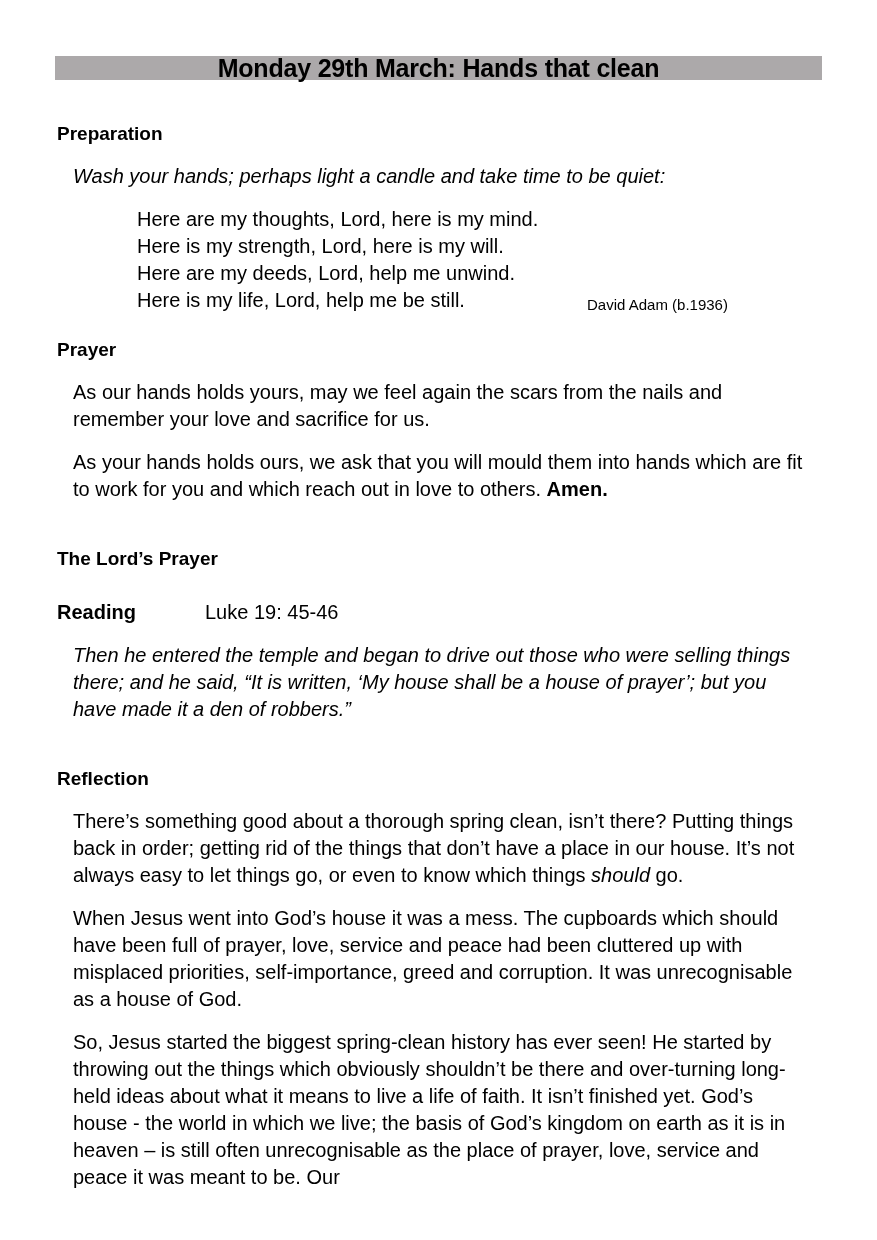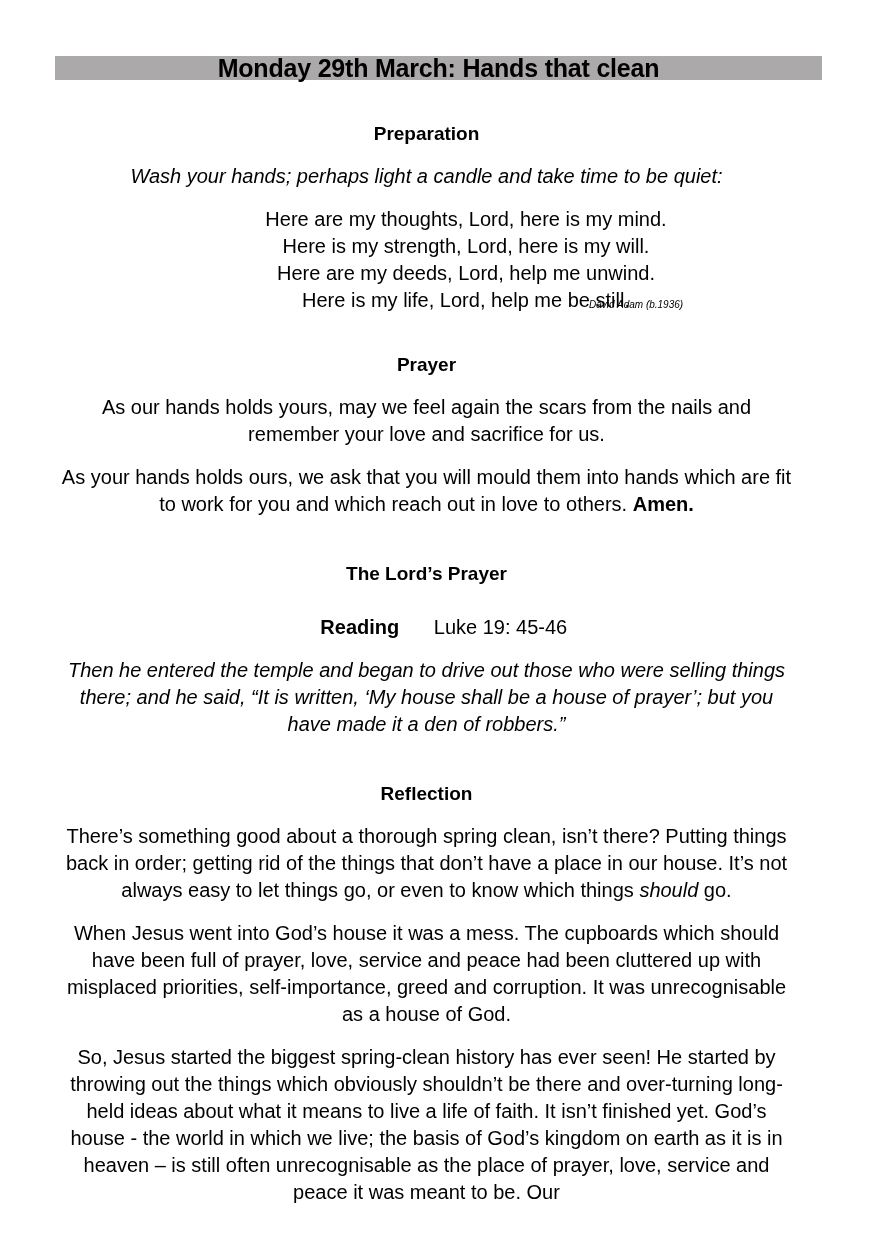--- a/index.html
+++ b/index.html
@@ -37,24 +37,23 @@
     font-size: 25px;
     font-weight: bold;
     letter-spacing: -0.2px;
     line-height: 1;
     white-space: nowrap;
   }
 
   
   .content {
     position: absolute;
-    left: 44px;
+    left: 57px;
     top: 121px;
     width: 765px;
-    text-align: center;
   }
 
   .heading {
     font-size: 19px;
     font-weight: bold;
     line-height: 26px;
     margin: 0;
   }
 
   p.body-line,
@@ -66,32 +65,31 @@
 
   .italic {
     font-style: italic;
   }
   .bold {
     font-weight: bold;
   }
 
   
   .verse {
-    margin: 16px;
+    margin: 1px;
     padding-left: 79px;
     font-size: 20px;
     line-height: 27px;
   }
   .verse-line {
     display: block;
     position: relative;
   }
   .attribution {
-    font-size: 10px;
-    font-style: italic;
+    font-size: 15px;
     font-weight: normal;
     position: absolute;
     left: 450px;
     top: 4px;
     white-space: nowrap;
   }
   .gap-md { height: 22px; }
   .gap-lg { height: 27px; }
 
   .reading-row {

